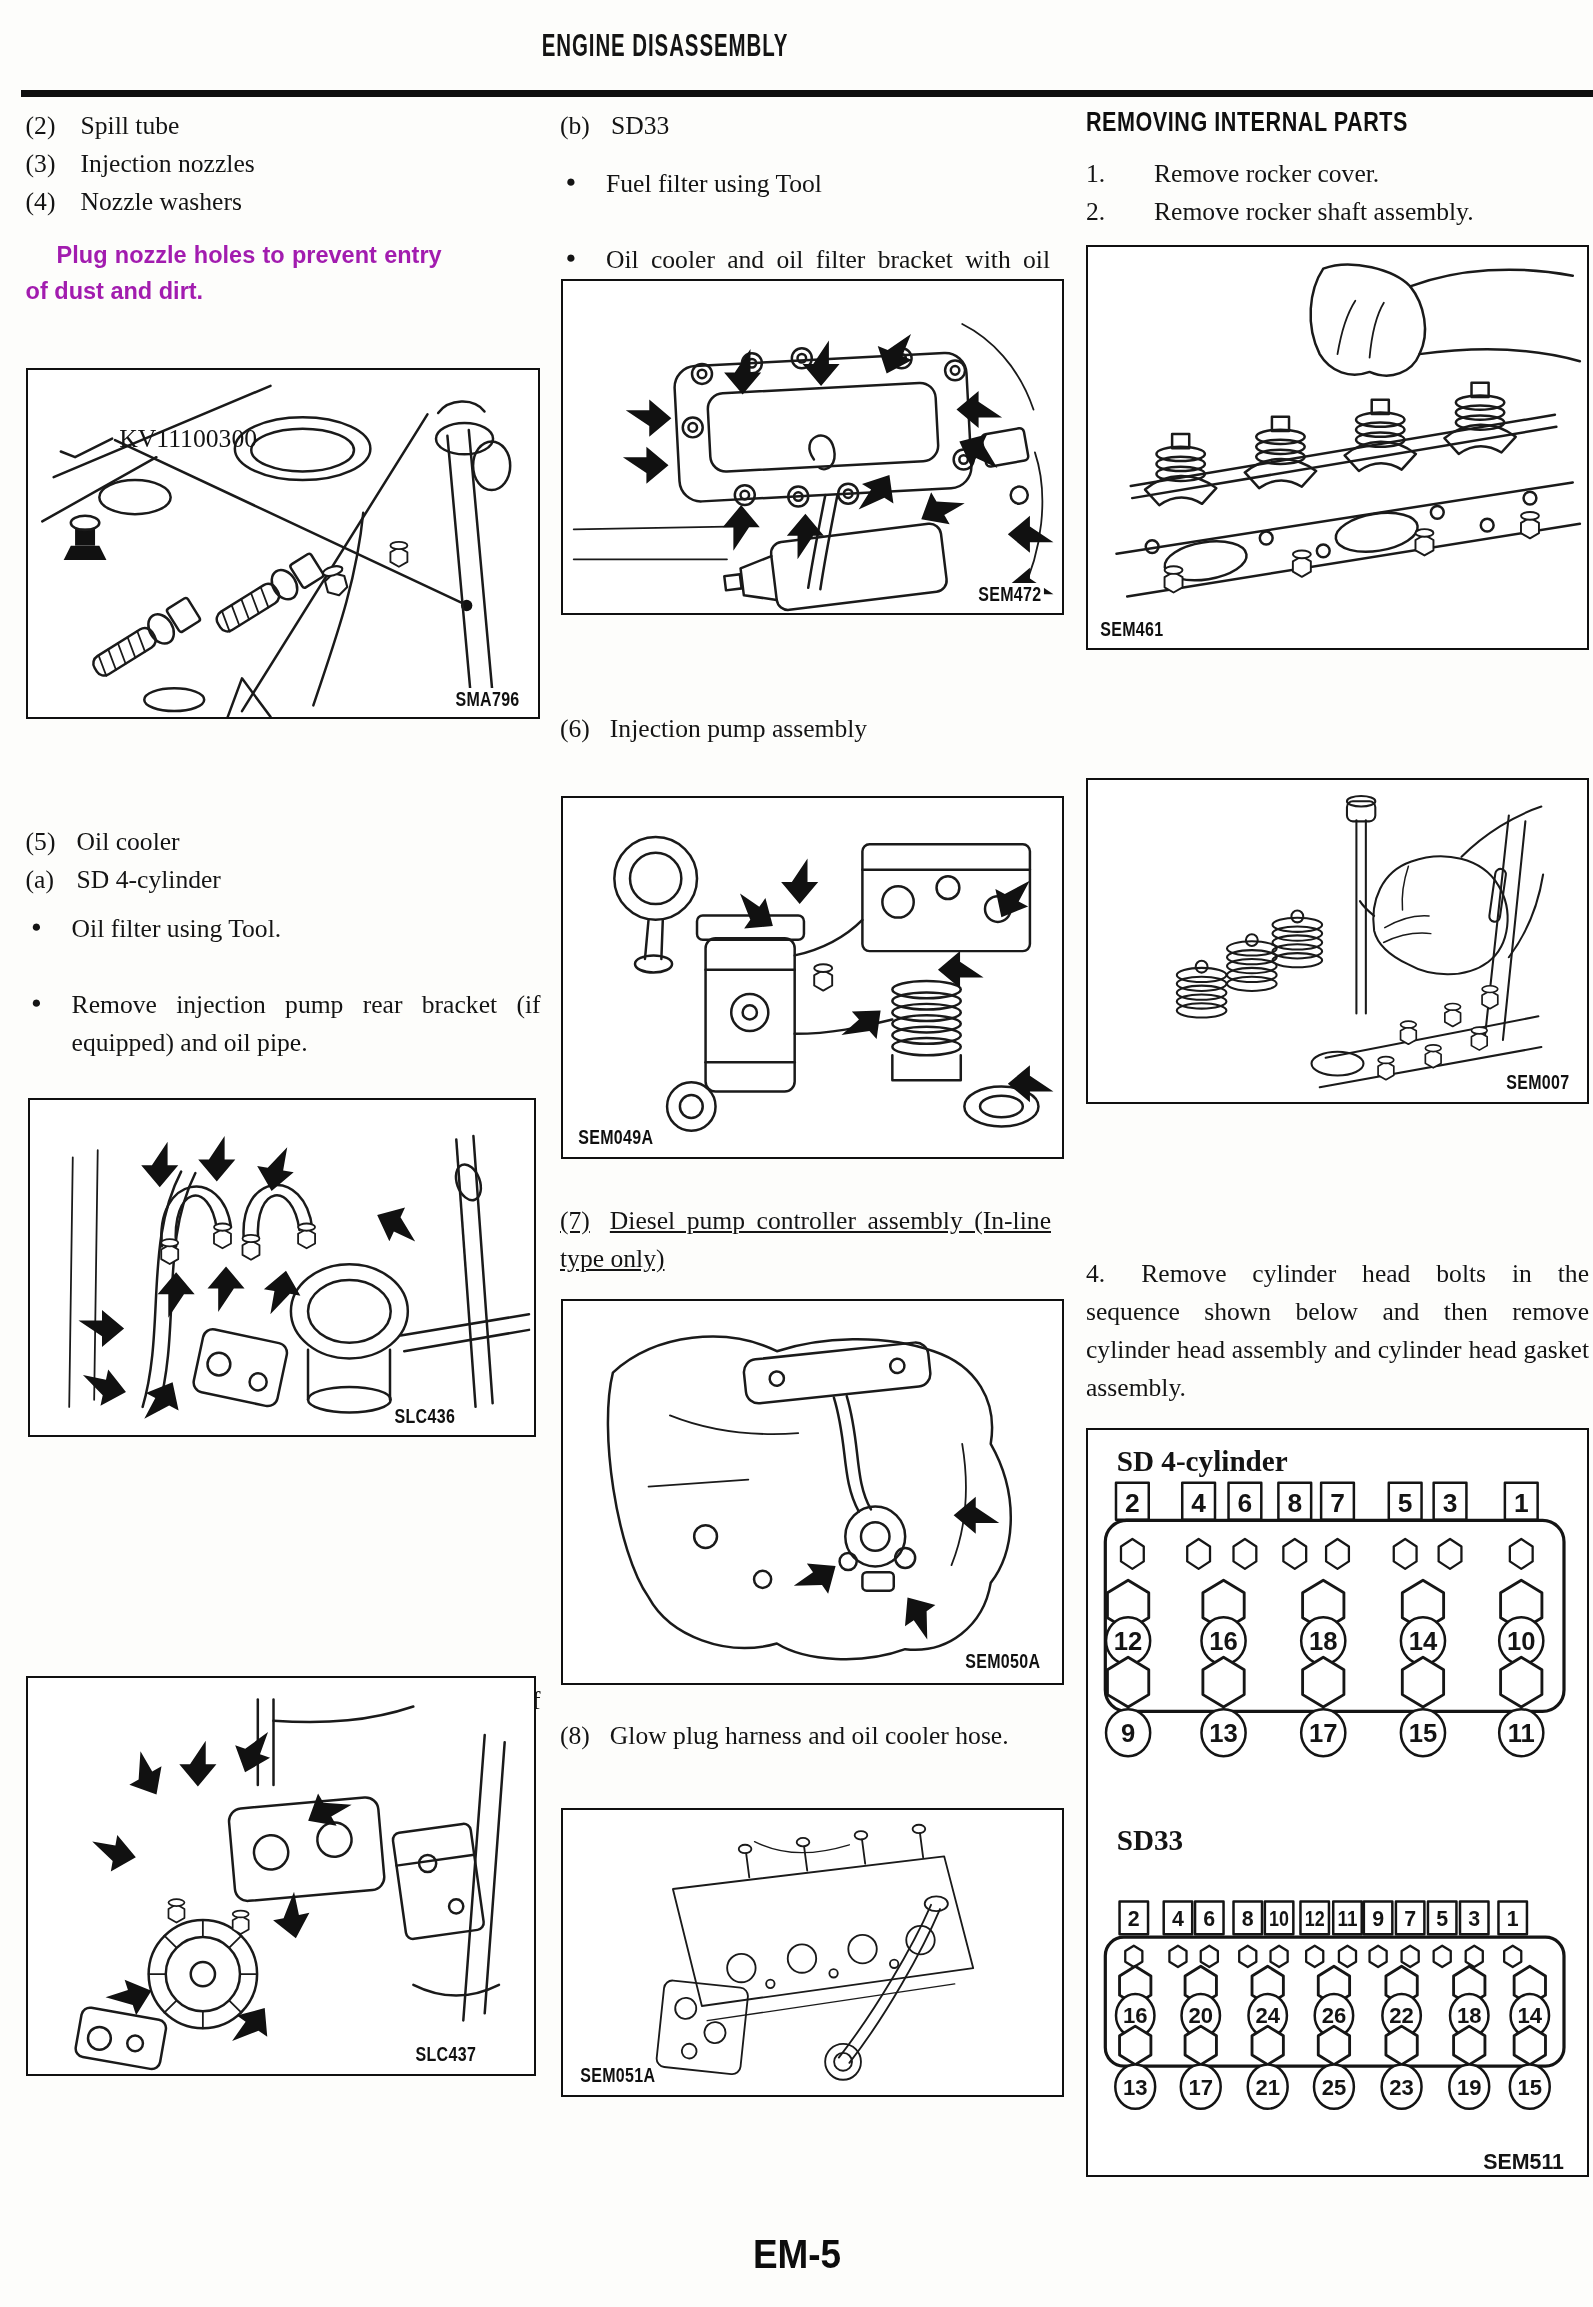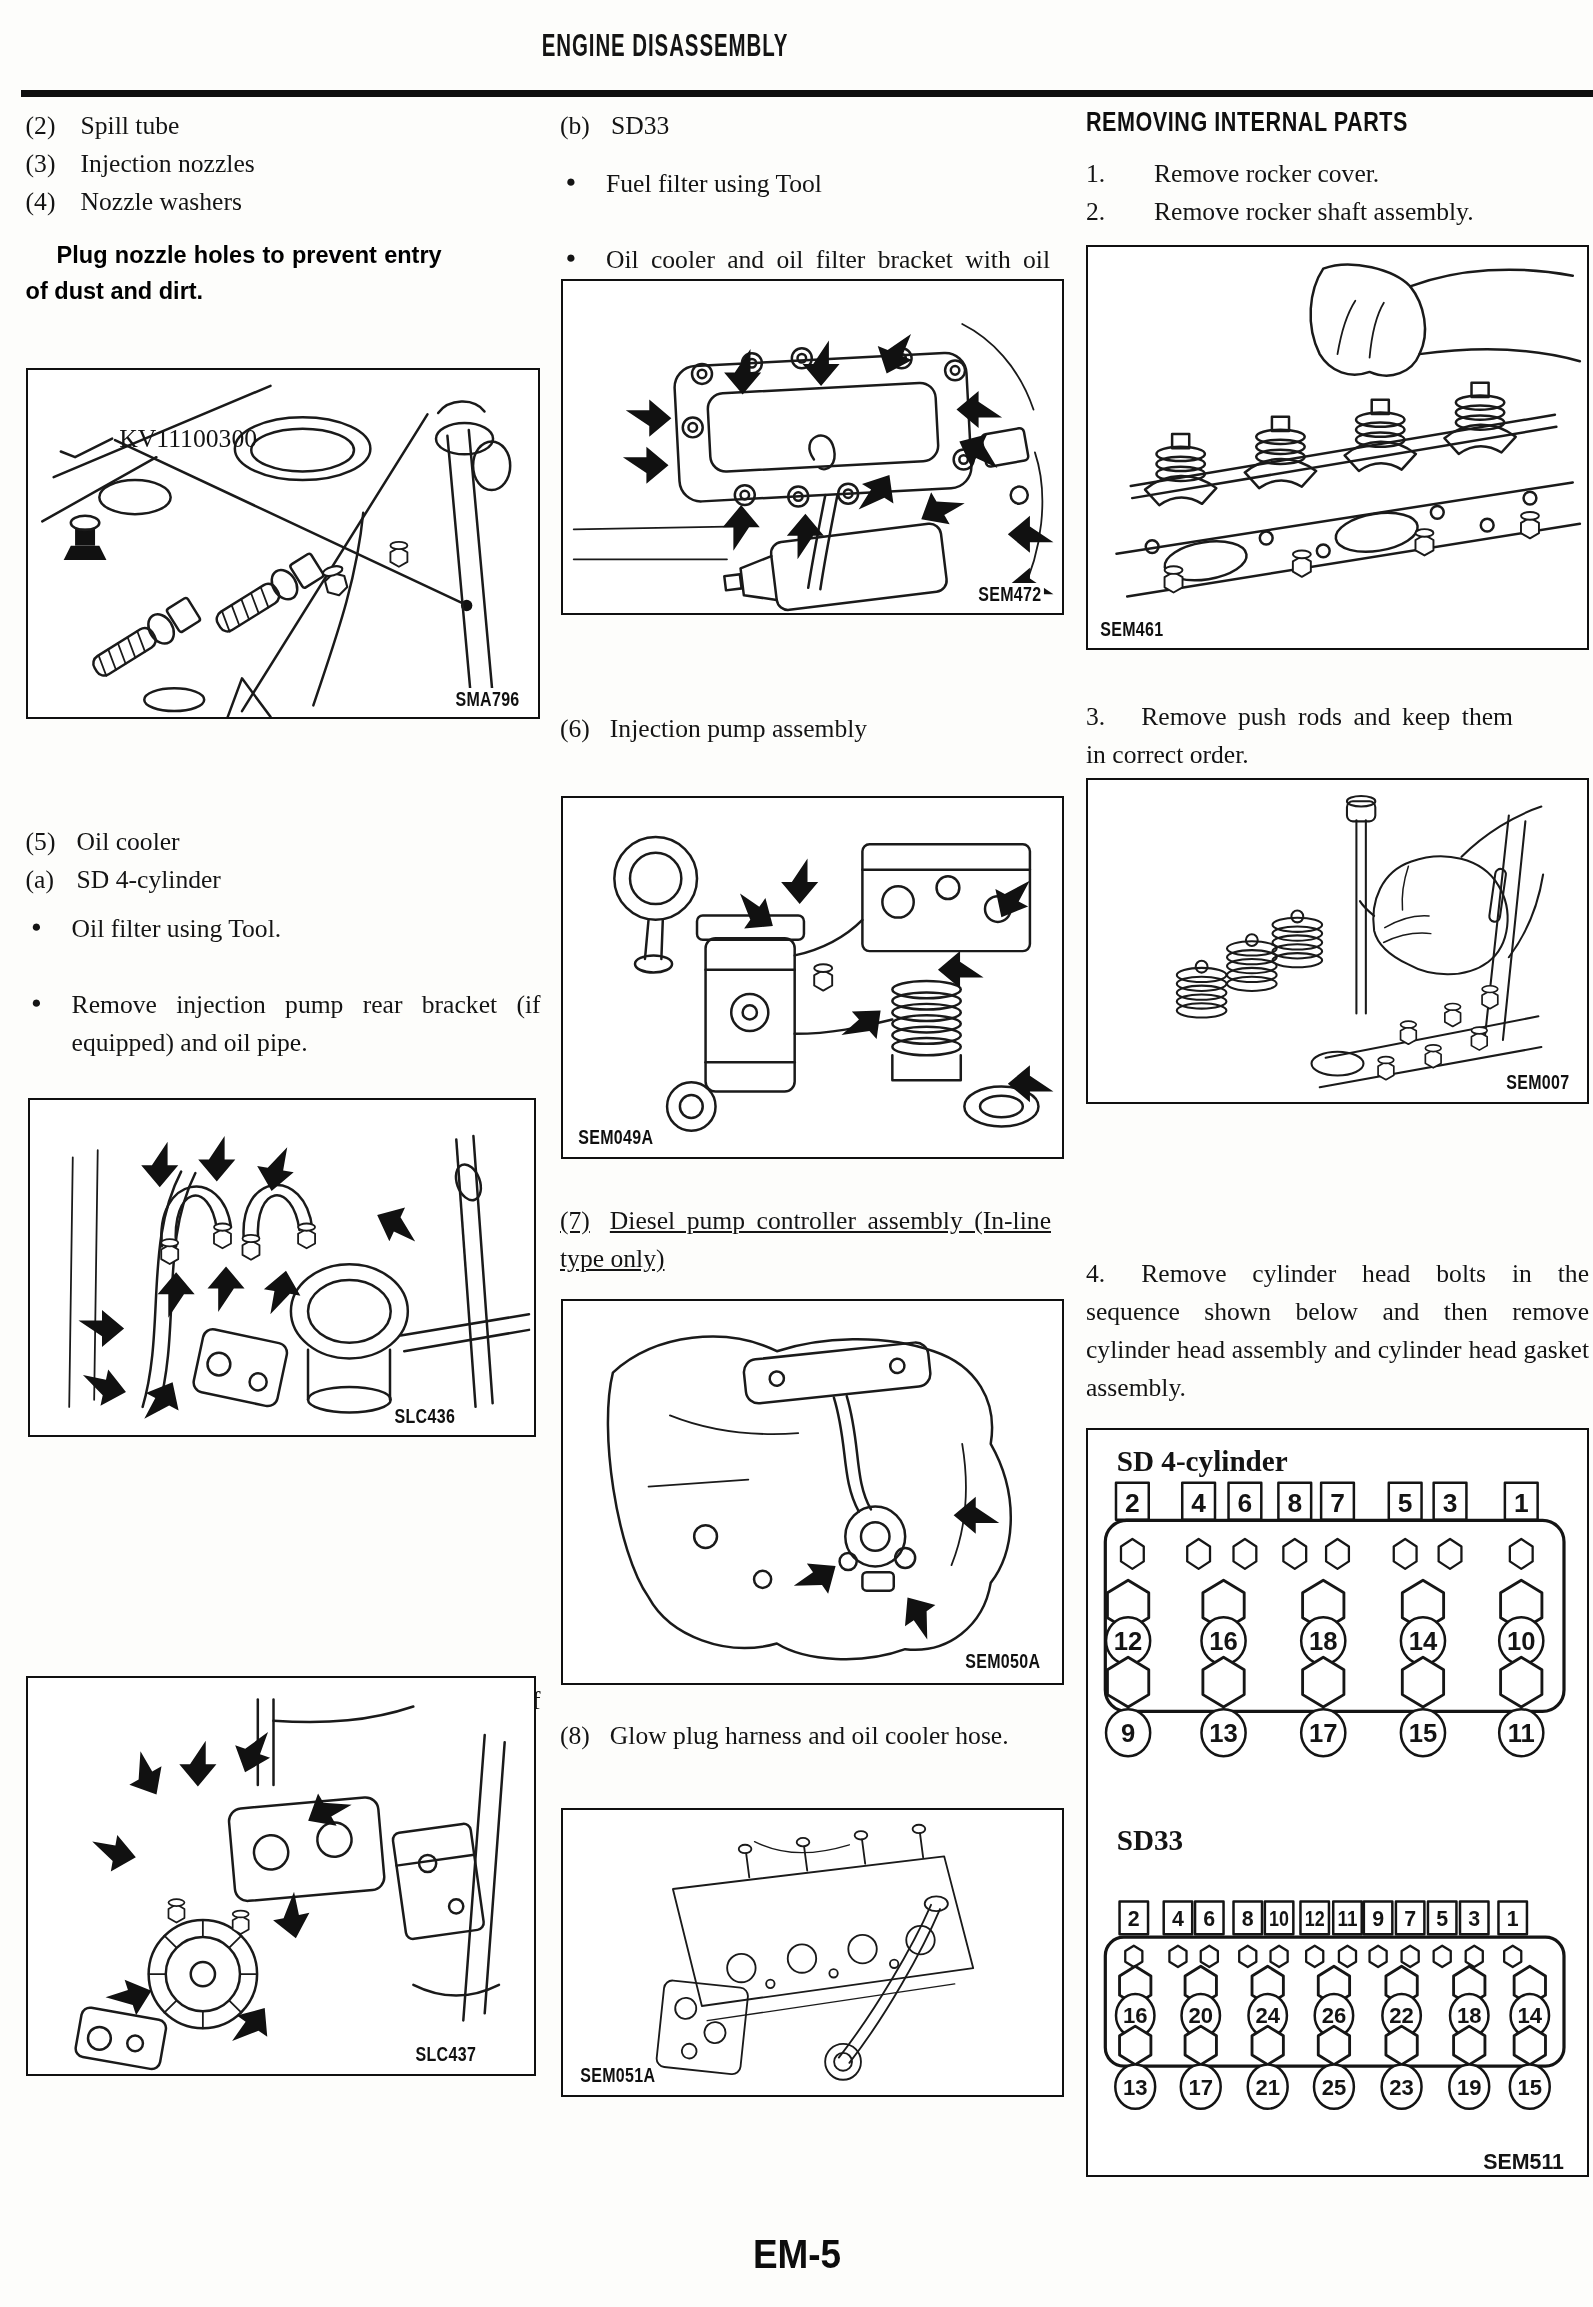--- a/index.html
+++ b/index.html
@@ -10,21 +10,21 @@
   .hdr{position:absolute;top:28.4px;left:665px;transform:translateX(-50%) scaleX(.66);
        font:bold 31px "Liberation Sans",sans-serif;letter-spacing:1.4px;white-space:nowrap;}
   .hrule{position:absolute;top:90px;left:21.3px;right:0;height:7.1px;background:#0f0f0f;}
   
   .col{position:absolute;top:0;height:2307px;}
   
   .t{font-family:"Liberation Serif",serif;font-size:25.6px;line-height:38px;color:#141414;}
   .pr{display:flex;}
   .pn{width:55px;flex:none;}
   .pn2{width:51px;flex:none;}
-  .note{font:bold 23.5px/36px "Liberation Sans",sans-serif;text-align:justify;text-indent:31px;color:#000000;}
+  .note{font:bold 23.5px/36px "Liberation Sans",sans-serif;text-align:justify;text-indent:31px;color:#a21caf;}
   .bul{position:relative;padding-left:46px;text-align:justify;}
   .dot{position:absolute;left:5.7px;top:-2.1px;font-size:17px;}
   .rheading{font:bold 28.4px "Liberation Sans",sans-serif;transform:scaleX(.76);transform-origin:left;
             letter-spacing:0.7px;white-space:nowrap;color:#0f0f0f;}
   .sr{display:flex;}
   .sn{width:68px;flex:none;}
   .sn2{margin-right:36px;}
   .in2{margin-right:20px;}
   .just{text-align:justify;}
   
@@ -536,23 +536,20 @@
             <circle cx="620" cy="352" r="9"></circle>
           <use href="#boltg" class="boltu" transform="translate(120,470) scale(.9)"></use>
           <use href="#boltg" class="boltu" transform="translate(300,448) scale(.9)"></use>
           <use href="#boltg" class="boltu" transform="translate(472,418) scale(.9)"></use>
           <use href="#boltg" class="boltu" transform="translate(620,394) scale(.9)"></use>
         </g>
       </svg>
       <span class="figcode cl" style="left:10px;bottom:7.1px;">SEM461</span>
     </div>
 
-    <div class="abs t just" style="top:698px;left:0;width:427px;">
-      <span class="sn2">3.</span><span>Remove push rods and keep them in correct order.</span>
-    </div>
 
     <div class="fig" style="top:778px;left:0;width:503px;height:326px;">
       <svg class="art" viewBox="0 0 700 545">
         <g>
           <line x1="382" y1="68" x2="382" y2="395"></line>
             <line x1="398" y1="68" x2="398" y2="395"></line>
           <rect x="366" y="36" width="48" height="34" rx="10"></rect>
           <ellipse cx="390" cy="36" rx="24" ry="9"></ellipse>
           <path d="M412 255 C405 205 425 155 475 138 C530 118 595 132 622 178 C648 220 642 280 605 308 C565 338 505 332 470 312 C440 298 418 280 412 255 Z"></path>
           <path class="thin" d="M430 250 C455 235 480 228 505 230"></path>

